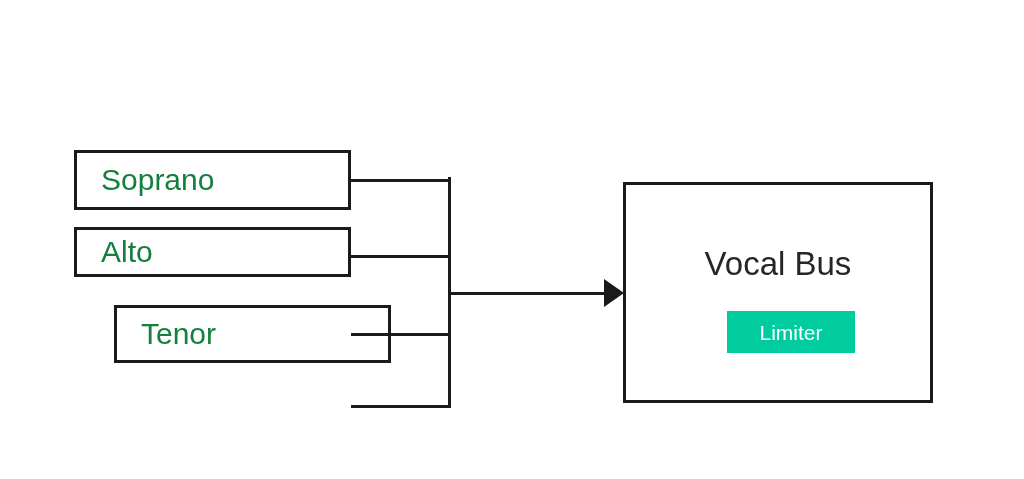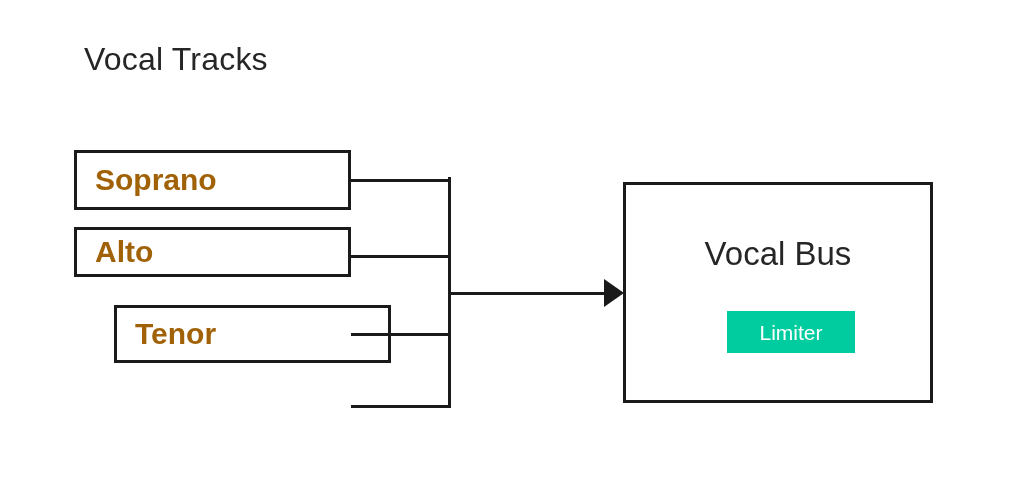--- a/index.html
+++ b/index.html
@@ -39,25 +39,25 @@
     position: absolute;
     left: 74px;
     width: 277px;
     box-sizing: border-box;
     border: 3px solid #1a1a1a;
     background: #ffffff;
     display: flex;
     align-items: center;
   }
   .track-label {
-    padding-left: 18px;
+    padding-left: 24px;
     font-size: 30px;
-    font-weight: 700;
+    font-weight: 400;
     line-height: 1;
-    color: #a16207;
+    color: #15803d;
     white-space: nowrap;
   }
   #track-0 { top: 150px; height: 60px; }
   #track-1 { top: 227px; height: 50px; }
   #track-2 { top: 305px; height: 58px; margin-left: 40px; }
   #track-3 { top: 378px; height: 56px; }
 
   
   .stub {
     position: absolute;
@@ -107,21 +107,21 @@
     width: 310px;
     height: 221px;
     box-sizing: border-box;
     border: 3px solid #1a1a1a;
     background: #ffffff;
   }
   #vocal-bus-title {
     position: absolute;
     left: 0;
     right: 0;
-    top: 52px;
+    top: 62px;
     text-align: center;
     font-size: 33px;
     font-weight: 400;
     line-height: 1;
     color: #262626;
     white-space: nowrap;
   }
   #limiter-badge {
     position: absolute;
     left: 101px;
@@ -139,21 +139,20 @@
     line-height: 1;
     color: #ffffff;
     white-space: nowrap;
   }
 </style>
 </head>
 <body>
 
 <div id="canvas">
 
-  <div id="diagram-title">Vocal Tracks</div>
 
   <div class="track-box" id="track-0">
     <span class="track-label">Soprano</span>
   </div>
   <div class="track-box" id="track-1">
     <span class="track-label">Alto</span>
   </div>
   <div class="track-box" id="track-2">
     <span class="track-label">Tenor</span>
   </div>

